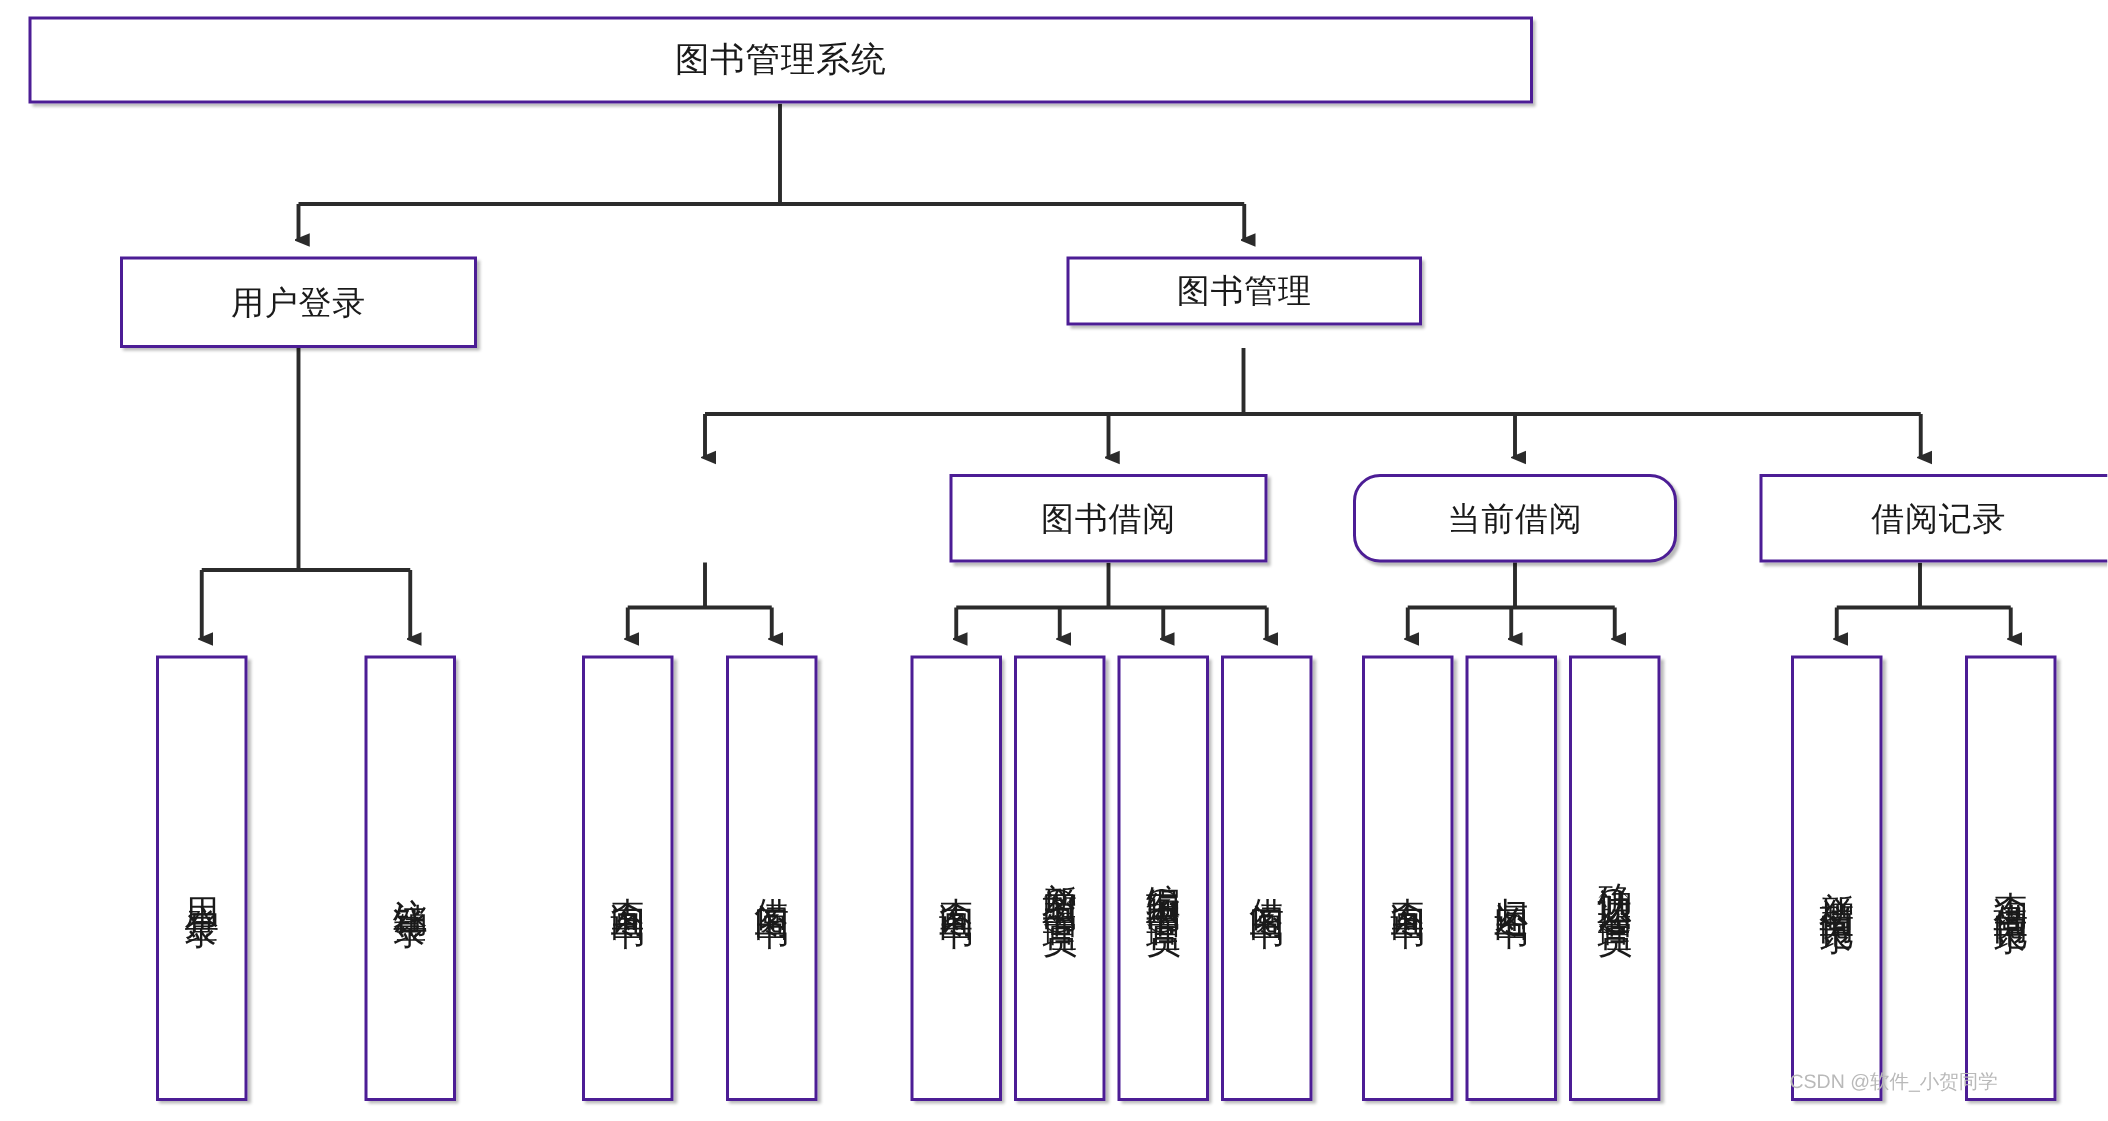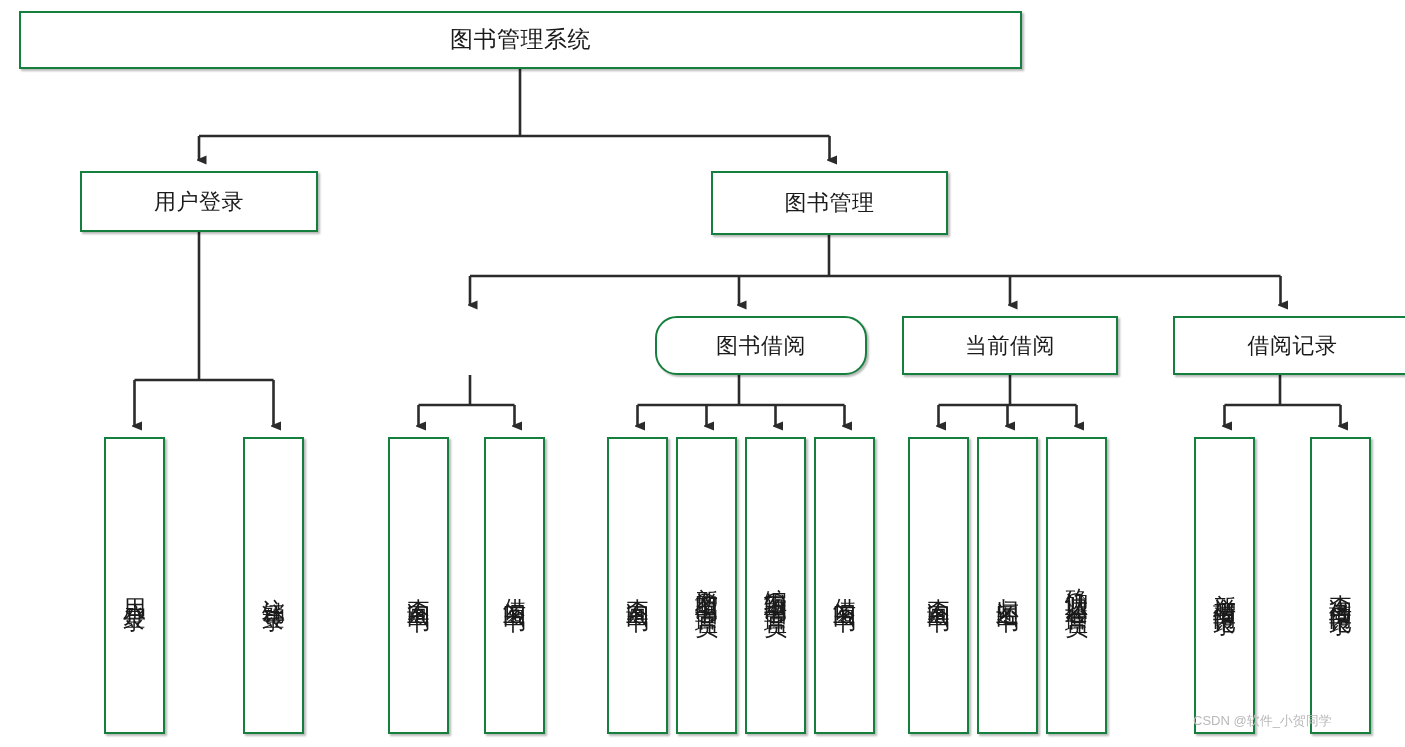--- a/index.html
+++ b/index.html
@@ -23,21 +23,21 @@
     left: 0;
     top: 0;
     width: 1405px;
     height: 747px;
     pointer-events: none;
   }
   .node {
     position: absolute;
     box-sizing: border-box;
     background: #ffffff;
-    border: 2px solid #15803d;
+    border: 2px solid #4c1d95;
     box-shadow: 2px 2px 2px rgba(0,0,0,0.28);
     display: flex;
     align-items: center;
     justify-content: center;
     color: #1a1a1a;
     z-index: 2;
   }
   .node-label {
     display: block;
     text-align: center;
@@ -127,28 +127,28 @@
       </g>
   </svg>
 
   <div class="node h root" style="left: 19px; top: 11px; width: 1003px; height: 58px;">
     <span class="node-label">图书管理系统</span>
   </div>
 
   <div class="node h" style="left: 80px; top: 171px; width: 238px; height: 61px;">
     <span class="node-label">用户登录</span>
   </div>
-  <div class="node h" style="left: 711px; top: 171px; width: 237px; height: 64px;">
+  <div class="node h" style="left: 711px; top: 171px; width: 237px; height: 46px;">
     <span class="node-label">图书管理</span>
   </div>
 
-  <div class="node h" style="left: 655px; top: 316px; width: 212px; height: 59px; border-radius: 22px;">
+  <div class="node h" style="left: 633px; top: 316px; width: 212px; height: 59px;">
     <span class="node-label">图书借阅</span>
   </div>
-  <div class="node h" style="left: 902px; top: 316px; width: 216px; height: 59px;">
+  <div class="node h" style="left: 902px; top: 316px; width: 216px; height: 59px; border-radius: 18px;">
     <span class="node-label">当前借阅</span>
   </div>
   <div class="node h" style="left: 1173px; top: 316px; width: 239px; height: 59px;">
     <span class="node-label">借阅记录</span>
   </div>
 
   <div class="node v" style="left: 104px; top: 437px; width: 61px; height: 297px;">
     <span class="node-label">用户登录</span>
   </div>
   <div class="node v" style="left: 243px; top: 437px; width: 61px; height: 297px;">

